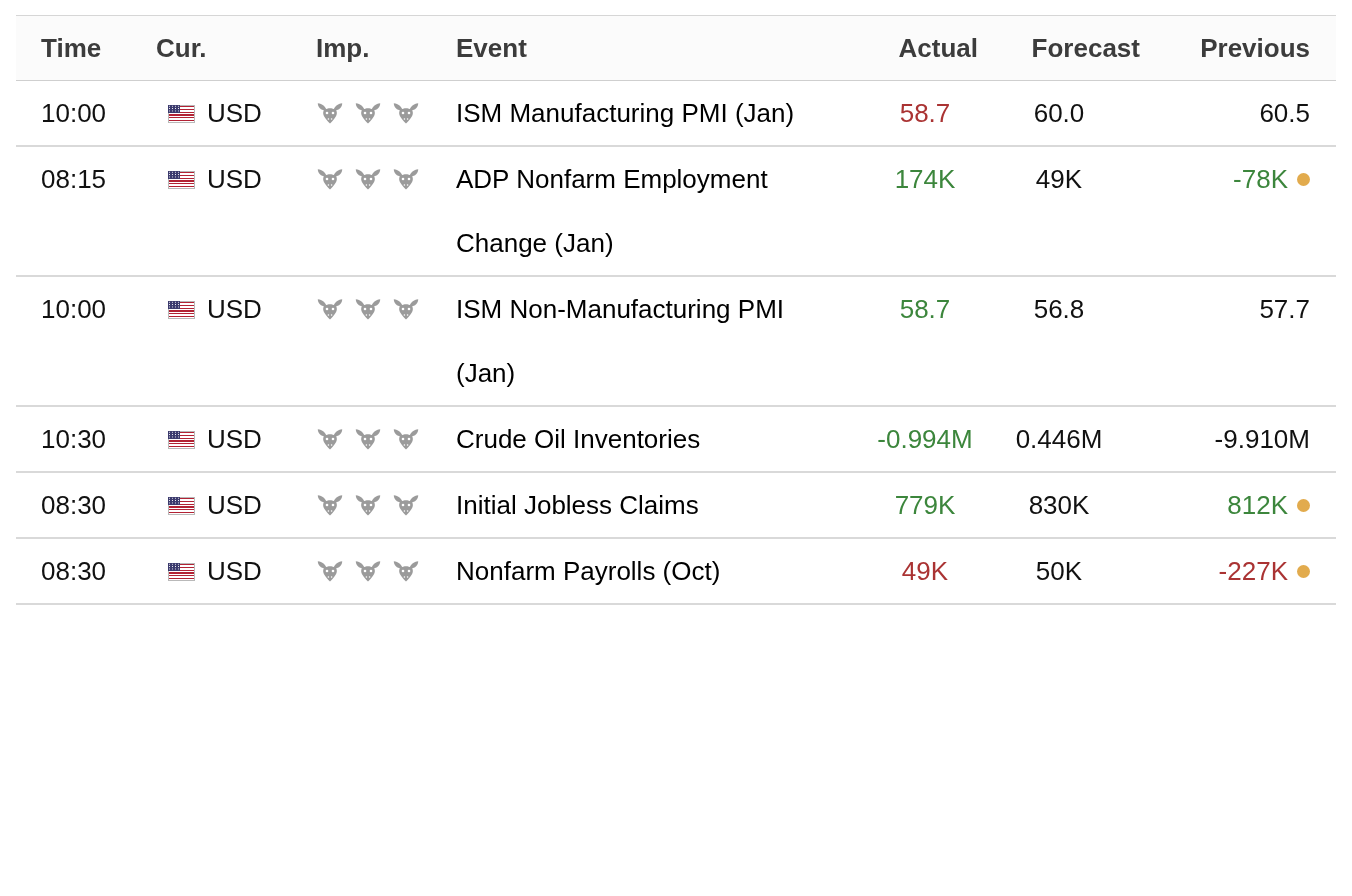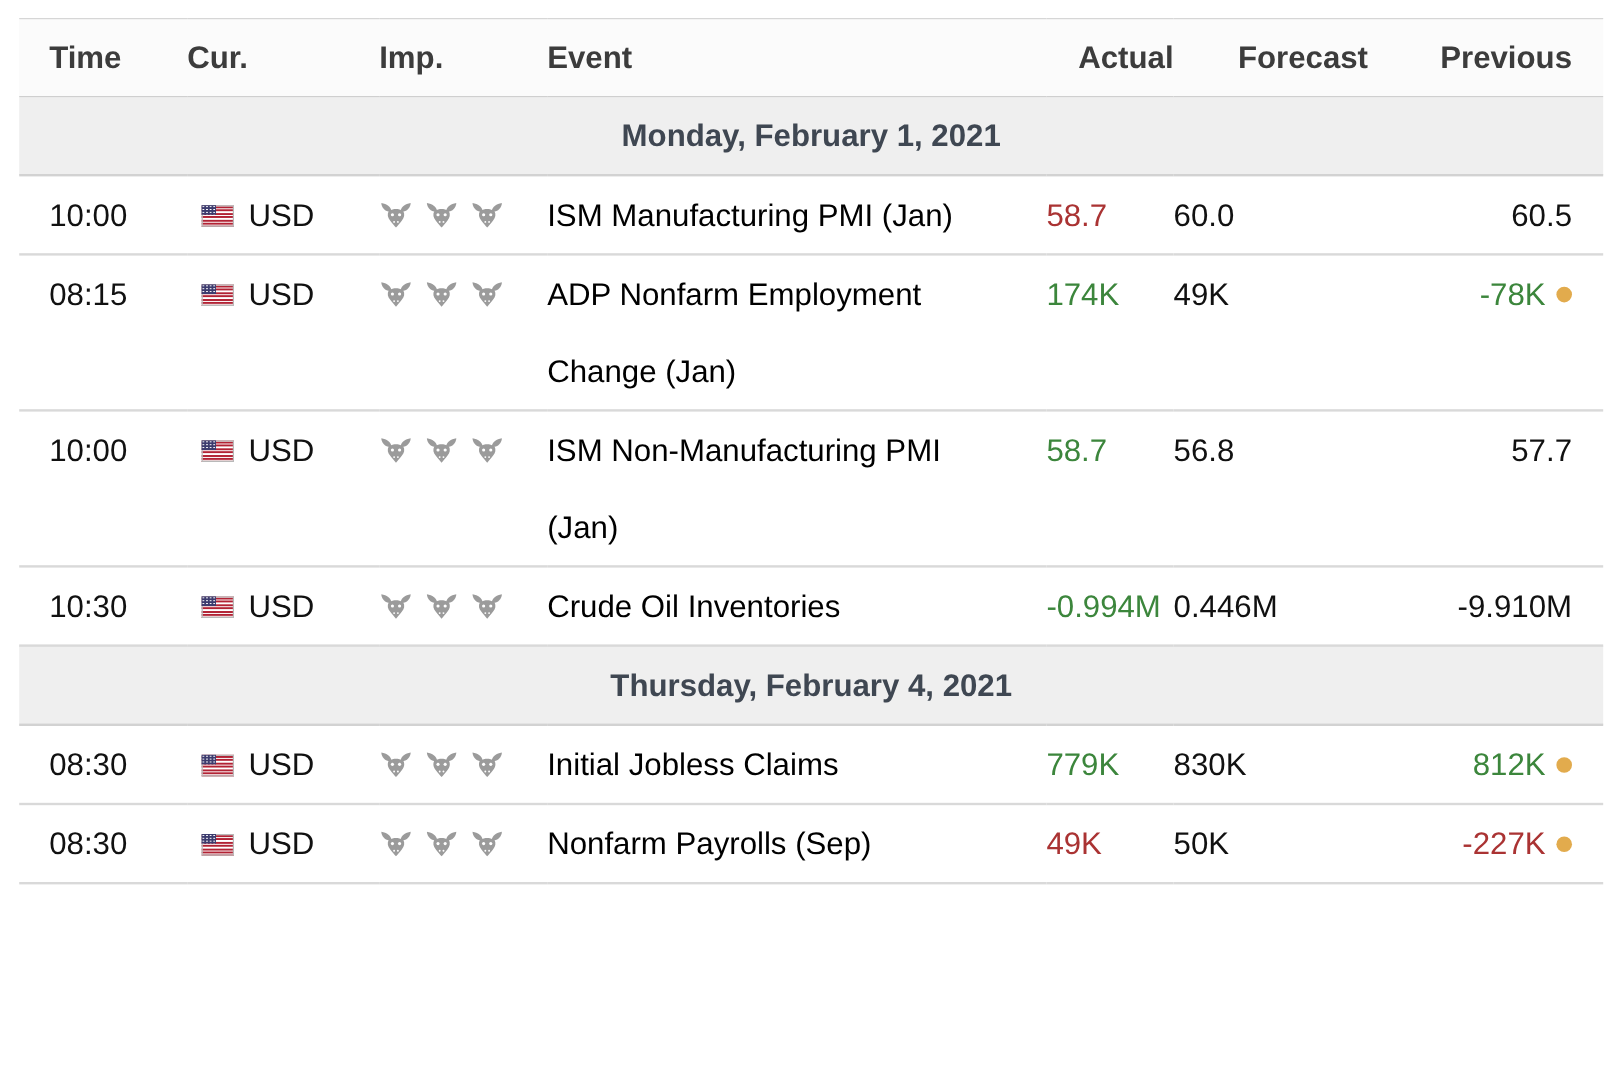--- a/index.html
+++ b/index.html
@@ -42,21 +42,21 @@
   tr.day-row td {
     background: var(--day-band-bg, #efefef);
     color: var(--day-band-text, #3f4752);
     font-weight: bold;
     text-align: center;
     border-bottom: 2px solid #d2d2d2;
     border-top: 1px solid #cfcfcf;
   }
 
   
-  td.c-actual, td.c-forecast { text-align: left; }
+  td.c-actual, td.c-forecast { text-align: center; }
   td.c-previous { text-align: right; padding-right: 26px; }
 
   .event-line { line-height: 64px; }
   .event-name { color: #000000; text-decoration: none; }
 
   .positive { color: var(--positive, #3c863c); }
   .negative { color: var(--negative, #aa3333); }
   .neutral  { color: #111111; }
 
   
@@ -121,23 +121,20 @@
         <th class="col-time">Time</th>
         <th class="col-cur">Cur.</th>
         <th class="col-imp">Imp.</th>
         <th class="col-event">Event</th>
         <th class="col-actual">Actual</th>
         <th class="col-forecast">Forecast</th>
         <th class="col-previous">Previous</th>
       </tr>
     </thead>
     <tbody id="cal-body">
-  <tr class="day-row">
-    <td colspan="7">Monday, February 1, 2021</td>
-  </tr>
 
   <tr class="event-row">
     <td class="c-time">
       <span>10:00</span>
     </td>
     <td class="c-cur">
       <span class="flag"></span><span class="ccy">USD</span>
     </td>
     <td class="c-imp">
       <span class="bulls">
@@ -346,23 +343,20 @@
       <span class="positive">-0.994M</span>
     </td>
     <td class="c-forecast">
       <span>0.446M</span>
     </td>
     <td class="c-previous">
       <span class="neutral">-9.910M</span>
     </td>
   </tr>
 
-  <tr class="day-row">
-    <td colspan="7">Thursday, February 4, 2021</td>
-  </tr>
 
   <tr class="event-row">
     <td class="c-time">
       <span>08:30</span>
     </td>
     <td class="c-cur">
       <span class="flag"></span><span class="ccy">USD</span>
     </td>
     <td class="c-imp">
       <span class="bulls">
@@ -447,21 +441,21 @@
     <path fill="#9b9b9b" d="M21.5,9.5 C26.5,9.3 29.8,5.8 30,1.2 C24.6,2 21.2,5 20.2,8.6 Z"></path>
     <path fill="#9b9b9b" d="M9,9 C11.5,7.6 14,7 16,7 C18,7 20.5,7.6 23,9 C24.5,12 24,15 21.5,18 C19.5,20.5 17.5,23 16,24.5 C14.5,23 12.5,20.5 10.5,18 C8,15 7.5,12 9,9 Z"></path>
     <circle fill="#ffffff" cx="12.6" cy="12.4" r="1.5"></circle>
     <circle fill="#ffffff" cx="19.4" cy="12.4" r="1.5"></circle>
     <circle fill="#ffffff" cx="14.2" cy="19.2" r="0.9"></circle>
     <circle fill="#ffffff" cx="17.8" cy="19.2" r="0.9"></circle>
   </svg>
 </span>
     </td>
     <td class="c-event">
-      <div class="event-line event-name">Nonfarm Payrolls (Sep)</div>
+      <div class="event-line event-name">Nonfarm Payrolls (Oct)</div>
       <div class="event-line event-name"></div>
     </td>
     <td class="c-actual">
       <span class="negative">49K</span>
     </td>
     <td class="c-forecast">
       <span>50K</span>
     </td>
     <td class="c-previous">
       <span class="negative">-227K</span><span class="rev-dot"></span>

